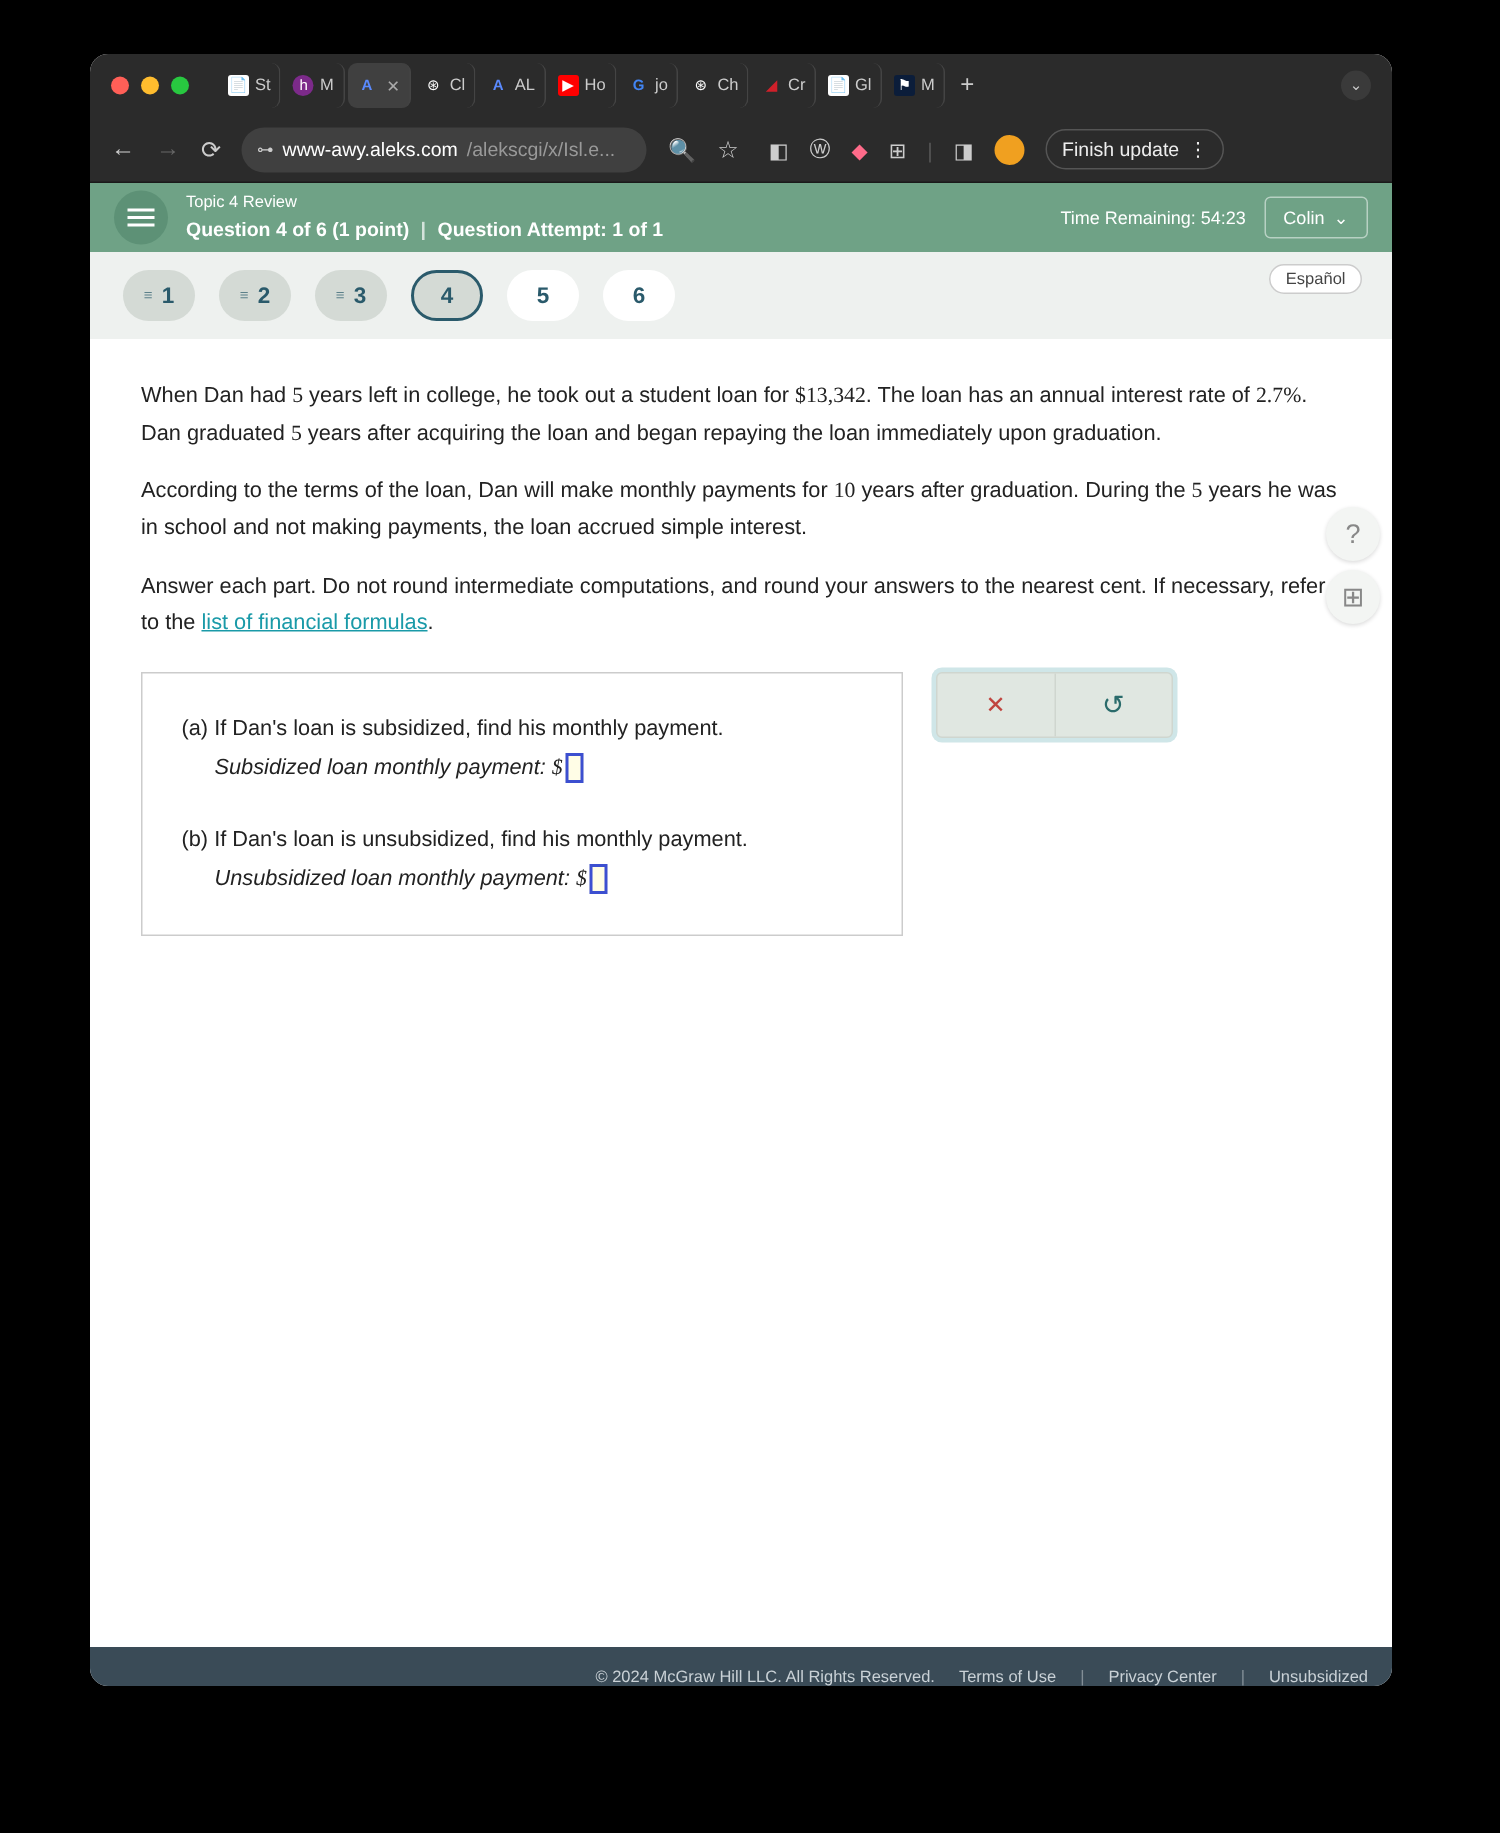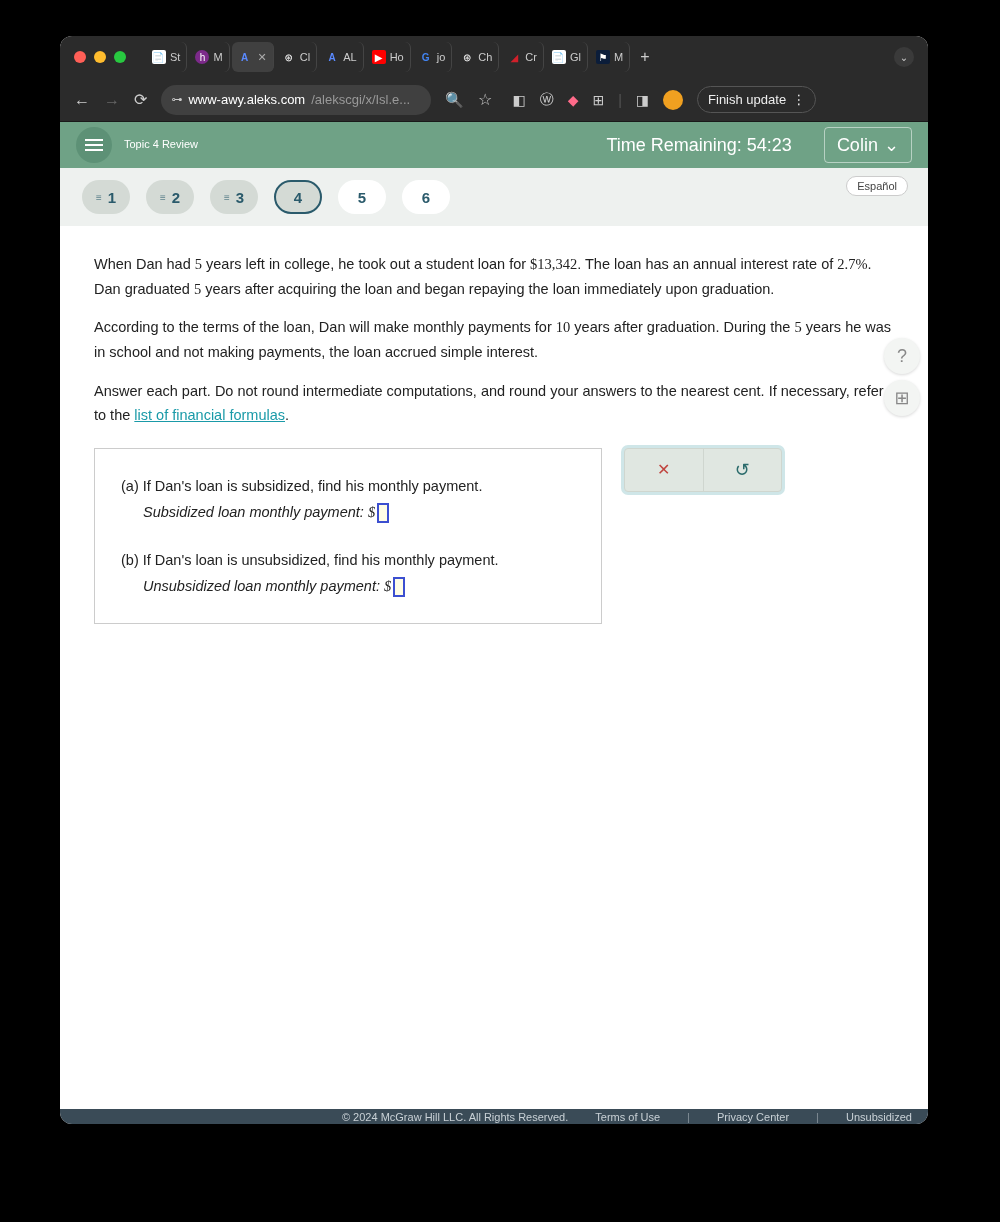--- a/index.html
+++ b/index.html
@@ -83,21 +83,21 @@
     }
     .ham span { width: 18px; height: 2px; background: #fff; position: relative; display: block; }
     .ham span::before, .ham span::after {
       content: ""; position: absolute; width: 18px; height: 2px; background: #fff; left: 0;
     }
     .ham span::before { top: -5px; } .ham span::after { top: 5px; }
     .htxt { color: #fff; line-height: 1.4; }
     .htxt .top { font-size: 11px; }
     .htxt .bot { font-size: 13px; font-weight: 600; }
     .htxt .sep { opacity: 0.7; margin: 0 4px; }
-    .hright { margin-left: auto; display: flex; align-items: center; gap: 32px; color: #fff; font-size: 18px; }
+    .hright { margin-left: auto; display: flex; align-items: center; gap: 12px; color: #fff; font-size: 12px; }
     .user-btn {
       border: 1px solid rgba(255,255,255,0.5); padding: 6px 12px; border-radius: 4px;
       display: flex; align-items: flex-end; gap: 6px; color: #fff;
     }
     .qnav-row {
       background: #eef1ef; padding: 12px 22px; position: relative;
       display: flex; gap: 16px;
     }
     .qbtn {
       width: 48px; height: 34px; border-radius: 17px; display: flex;
@@ -156,22 +156,22 @@
     }
     .continue-btn {
       background: #147a8a; color: #fff; border-radius: 20px; padding: 9px 20px;
       font-weight: 600; font-size: 14px;
     }
     .submit-btn {
       background: #fff; color: #333; border: 1px solid #bbb; border-radius: 6px;
       padding: 8px 16px; font-weight: 600; font-size: 14px; margin-left: auto;
     }
     .footer-bar {
-      background: #3a4b57; height: 15px; display: flex; align-items: center;
-      justify-content: flex-end; padding: 0 16px; gap: 27px;
+      background: #3a4b57; height: 26px; display: flex; align-items: flex-end;
+      justify-content: flex-end; padding: 0 16px; gap: 16px;
       font-size: 11px; color: #c9d1d6;
     }
     .footer-bar .fsep { opacity: 0.5; }
   </style>
 </head>
 <body>
 
 <div class="window">
 
   <div class="titlebar">
@@ -255,20 +255,25 @@
       <span>⋮</span>
     </div>
   </div>
 
   <div class="aleks-header">
     <div class="ham">
         <span></span>
       </div>
     <div class="htxt">
       <div class="top">Topic 4 Review</div>
+      <div class="bot">
+        <span>Question 4 of 6 (1 point)</span>
+        <span class="sep">|</span>
+        <span>Question Attempt: 1 of 1</span>
+      </div>
     </div>
     <div class="hright">
       <div>
         <span>Time Remaining:</span>
         <span>54:23</span>
       </div>
       <div class="user-btn">
         <span>Colin</span>
         <span>⌄</span>
       </div>

